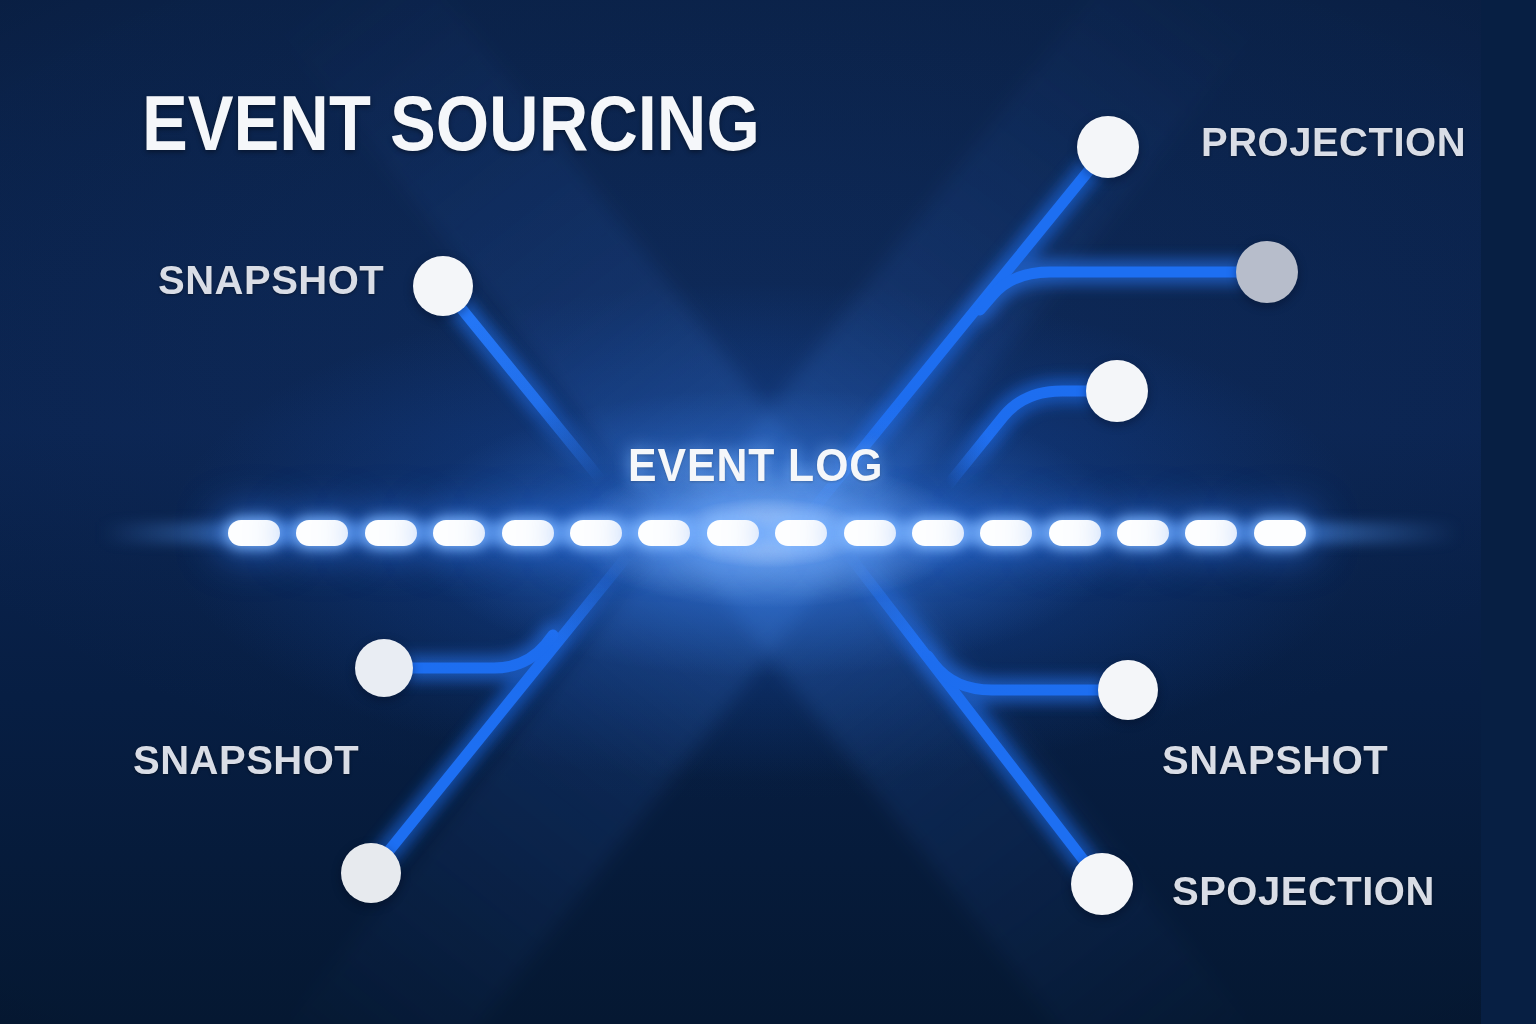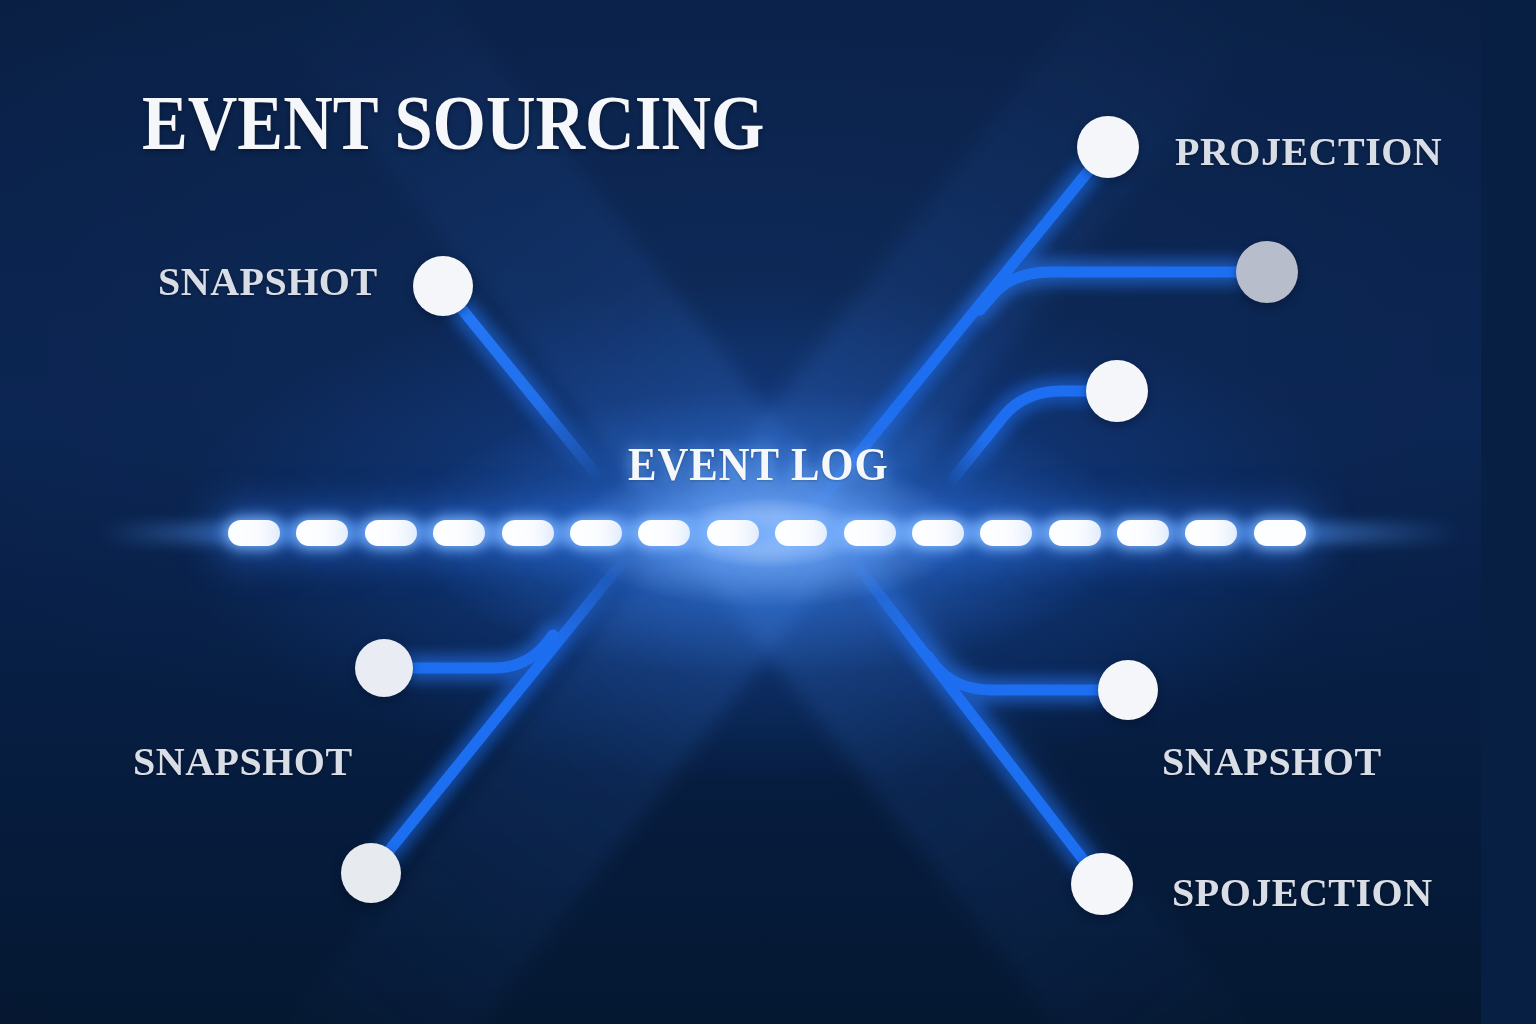--- a/index.html
+++ b/index.html
@@ -1,18 +1,18 @@
 <!DOCTYPE html>
 <html style="--background: #071f43; --line-blue: #1d6ff2; --glow-blue: #3f8dff; --node-white: #f4f6f9; --node-grey: #b7bdcb; --label-text: #d9dde6; --title-text: #f5f7fa;"><head>
 <meta charset="utf-8">
 <style>
   html,body{margin:0;padding:0;background:#071f43;}
   #stage{
     position:relative;width:1481px;height:1024px;overflow:hidden;
-    font-family:Liberation Serif, serif;
+    font-family:Liberation Sans, sans-serif;
     background:
       radial-gradient(62% 45% at 50% 34%, rgba(45,100,190,.10), rgba(45,100,190,0) 100%),
       radial-gradient(135% 115% at 50% 52%, rgba(2,9,24,0) 52%, rgba(2,9,24,.58) 100%),
       linear-gradient(180deg,#0a2147 0%,#0b2450 42%,#071e43 68%,#051832 100%);
   }
   
   .ray{
     position:absolute;left:68px;top:458px;width:1400px;height:150px;
     background:linear-gradient(90deg,transparent 0%,rgba(60,130,255,.10) 30%,rgba(95,165,255,.20) 50%,rgba(60,130,255,.10) 70%,transparent 100%);
     filter:blur(9px);z-index:1;
@@ -152,19 +152,19 @@
   <div class="node" style="left:1077px;top:116px;width:62px;height:62px;"></div>
   <div class="node grey" style="left:1236px;top:241px;width:62px;height:62px;"></div>
   <div class="node" style="left:1086px;top:360px;width:62px;height:62px;"></div>
   <div class="node" style="left:355px;top:639px;width:58px;height:58px;background:#e9edf3;"></div>
   <div class="node" style="left:341px;top:843px;width:60px;height:60px;background:#e7eaee;"></div>
   <div class="node" style="left:1098px;top:660px;width:60px;height:60px;"></div>
   <div class="node" style="left:1071px;top:853px;width:62px;height:62px;"></div>
 
   <div class="title">EVENT SOURCING</div>
   <div class="label" style="left:158px;top:258px;">SNAPSHOT</div>
-  <div class="label" style="left:1175px;top:120px;margin-top:8px;">PROJECTION</div>
+  <div class="label" style="left:1201px;top:120px;">PROJECTION</div>
   <div class="eventlog">EVENT LOG</div>
   <div class="label" style="left:133px;top:738px;">SNAPSHOT</div>
   <div class="label" style="left:1162px;top:738px;">SNAPSHOT</div>
   <div class="label" style="left:1172px;top:855px;margin-top:14px;">SPOJECTION</div>
 
 </div>
 
 </body></html>

